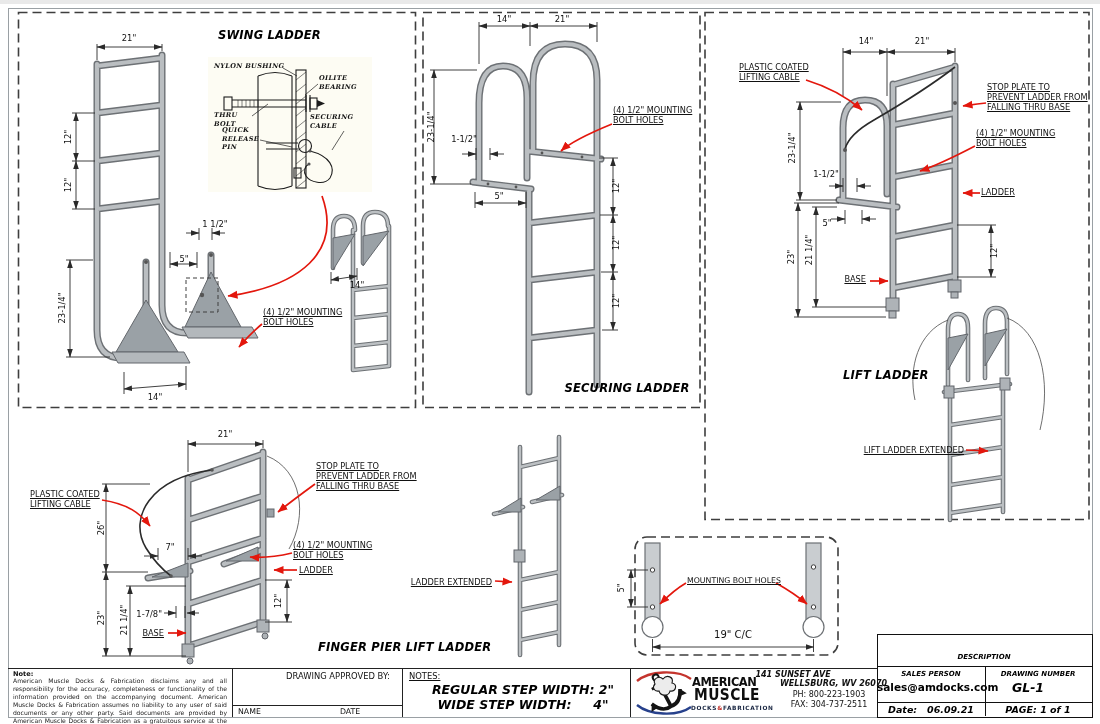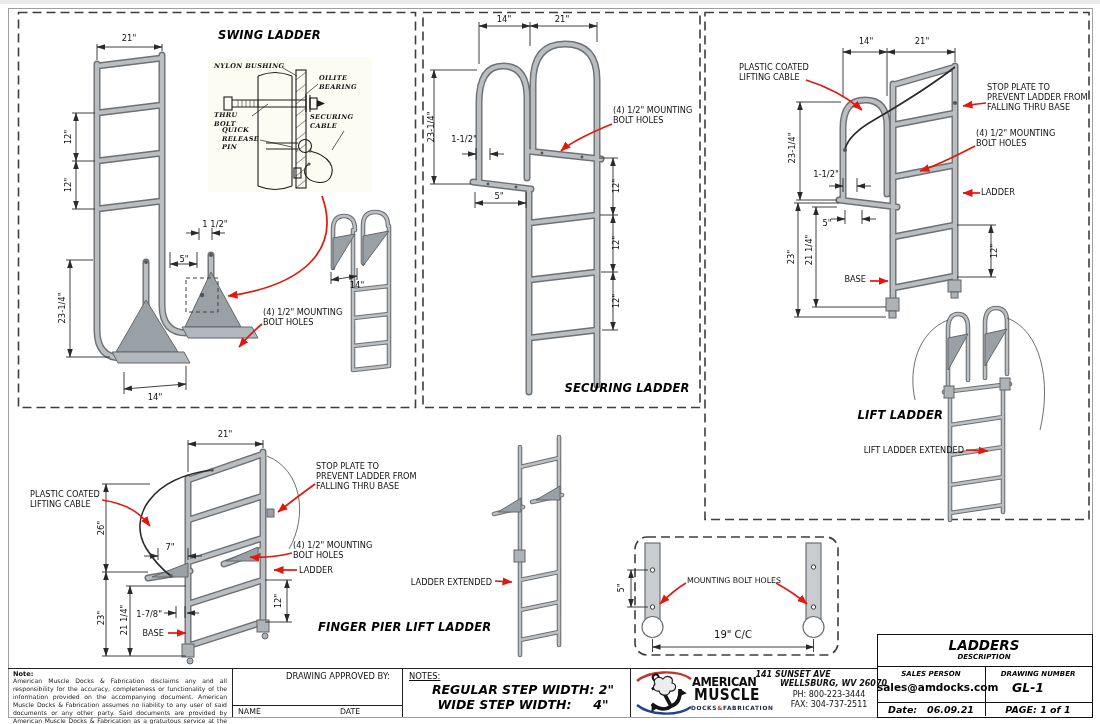--- a/index.html
+++ b/index.html
@@ -1,19 +1,19 @@
 <!DOCTYPE html>
 <html><head>
 <meta charset="utf-8">
 <style>
   html,body{margin:0;padding:0;background:#fff;}
   #stage{position:relative;width:1100px;height:724px;background:#ffffff;overflow:hidden;
          font-family:"DejaVu Sans",sans-serif;}
   .abs{position:absolute;}
-  .lbl{position:absolute;font:8.2px "DejaVu Sans",sans-serif;color:#111;line-height:1.22;white-space:pre-line;}
+  .lbl{position:absolute;font:8.2px "DejaVu Sans",sans-serif;color:#111;line-height:1.22;white-space:pre-line;text-decoration:underline;}
   .dimt{position:absolute;font:8.4px "DejaVu Sans",sans-serif;color:#111;white-space:nowrap;}
   .rot{transform:rotate(-90deg);transform-origin:center center;text-align:center;}
   .ctr{text-align:center;}
   .rt{text-align:right;}
   .ttl{position:absolute;font:bold italic 11.5px "DejaVu Sans",sans-serif;color:#000;letter-spacing:.2px;white-space:nowrap;}
   .ins{position:absolute;font:italic 6.6px "DejaVu Serif",serif;color:#161616;line-height:1.3;white-space:pre-line;letter-spacing:.3px;font-weight:bold;}
   
   .td{fill:none;stroke:#6d7175;stroke-width:7;stroke-linecap:round;stroke-linejoin:round;}
   .tl{fill:none;stroke:#babec1;stroke-width:4.2;stroke-linecap:round;stroke-linejoin:round;}
   .sd{fill:none;stroke:#6d7175;stroke-width:4.6;stroke-linecap:round;stroke-linejoin:round;}
@@ -289,41 +289,41 @@
   <div class="dimt ctr" style="left:544px;top:14px;width:36px;">21"</div>
   <div class="dimt rot" style="left:411px;top:122px;width:40px;">23-1/4"</div>
   <div class="dimt ctr" style="left:444px;top:134px;width:40px;">1-1/2"</div>
   <div class="dimt ctr" style="left:489px;top:191px;width:20px;">5"</div>
   <div class="dimt rot" style="left:596px;top:181px;width:40px;">12"</div>
   <div class="dimt rot" style="left:596px;top:238px;width:40px;">12"</div>
   <div class="dimt rot" style="left:596px;top:296px;width:40px;">12"</div>
   <div class="lbl" style="left:613px;top:105px;width:95px;">(4) 1/2" MOUNTING
 BOLT HOLES</div>
 
-  <div class="ttl" style="left:843px;top:368px;width:100px;text-align:right;margin-top:40px;">LIFT LADDER</div>
+  <div class="ttl" style="left:843px;top:368px;width:100px;text-align:left;">LIFT LADDER</div>
   <div class="dimt ctr" style="left:848px;top:36px;width:36px;">14"</div>
   <div class="dimt ctr" style="left:904px;top:36px;width:36px;">21"</div>
   <div class="dimt rot" style="left:772px;top:143px;width:40px;">23-1/4"</div>
   <div class="dimt ctr" style="left:806px;top:169px;width:40px;">1-1/2"</div>
   <div class="dimt ctr" style="left:818px;top:218px;width:18px;">5"</div>
   <div class="dimt rot" style="left:771px;top:252px;width:40px;">23"</div>
   <div class="dimt rot" style="left:789px;top:245px;width:40px;">21 1/4"</div>
   <div class="dimt rot" style="left:974px;top:246px;width:40px;">12"</div>
   <div class="lbl" style="left:739px;top:62px;width:85px;">PLASTIC COATED
 LIFTING CABLE</div>
   <div class="lbl" style="left:987px;top:82px;width:110px;">STOP PLATE TO
 PREVENT LADDER FROM
 FALLING THRU BASE</div>
   <div class="lbl" style="left:976px;top:128px;width:95px;">(4) 1/2" MOUNTING
 BOLT HOLES</div>
   <div class="lbl" style="left:981px;top:187px;width:50px;">LADDER</div>
   <div class="lbl rt" style="left:838px;top:274px;width:28px;">BASE</div>
   <div class="lbl rt" style="left:860px;top:445px;width:104px;">LIFT LADDER EXTENDED</div>
 
-  <div class="ttl" style="left:318px;top:620px;">FINGER PIER LIFT LADDER</div>
+  <div class="ttl" style="left:318px;top:640px;">FINGER PIER LIFT LADDER</div>
   <div class="dimt ctr" style="left:207px;top:429px;width:36px;">21"</div>
   <div class="dimt rot" style="left:81px;top:523px;width:40px;">26"</div>
   <div class="dimt ctr" style="left:160px;top:542px;width:20px;">7"</div>
   <div class="dimt rot" style="left:81px;top:613px;width:40px;">23"</div>
   <div class="dimt rot" style="left:102px;top:615px;width:44px;">21 1/4"</div>
   <div class="dimt rt" style="left:122px;top:609px;width:40px;">1-7/8"</div>
   <div class="dimt rot" style="left:258px;top:596px;width:40px;">12"</div>
   <div class="lbl" style="left:30px;top:489px;width:80px;">PLASTIC COATED
 LIFTING CABLE</div>
   <div class="lbl" style="left:316px;top:461px;width:110px;">STOP PLATE TO
@@ -357,28 +357,27 @@
   <div class="f-big" style="left:420px;top:697px;width:206px;">WIDE STEP WIDTH:     4"</div>
 
   <div class="logo1" style="left:692px;top:674px;">AMERICAN</div>
   <div class="logo2" style="left:694px;top:686px;">MUSCLE</div>
   <div class="logo3" style="left:691px;top:705px;">
     <span>DOCKS</span><span class="amp">&amp;</span><span>FABRICATION</span>
   </div>
 
   <div class="addr-b ctr" style="left:744px;top:670px;width:98px;text-align:center;">141 SUNSET AVE</div>
   <div class="addr-b ctr" style="left:780px;top:679px;width:98px;text-align:center;">WELLSBURG, WV 26070</div>
-  <div class="addr-r ctr" style="left:780px;top:690px;width:98px;text-align:center;">PH:  800-223-3444</div>
+  <div class="addr-r ctr" style="left:780px;top:690px;width:98px;text-align:center;">PH:  800-223-1903</div>
   <div class="addr-r ctr" style="left:780px;top:700px;width:98px;text-align:center;">FAX:  304-737-2511</div>
 
   <div class="abs" style="left:877px;top:634px;width:214px;height:82px;border:1.6px solid #111;background:transparent;"></div>
   <div class="bline" style="left:877px;top:666px;width:215px;height:0;border-top-width:1.4px;border-color:#111;"></div>
   <div class="bline" style="left:877px;top:702px;width:215px;height:0;border-top-width:1.4px;border-color:#111;"></div>
   <div class="bline" style="left:985px;top:666px;width:0;height:50px;border-left-width:1.4px;border-color:#111;"></div>
-  <div class="tb-title ctr" style="left:877px;top:637px;width:214px;text-align:center;">LADDERS</div>
   <div class="tb-sm ctr" style="left:877px;top:653px;width:214px;text-align:center;">DESCRIPTION</div>
   <div class="tb-sm ctr" style="left:877px;top:670px;width:108px;text-align:center;">SALES PERSON</div>
   <div class="tb-val ctr" style="left:877px;top:681px;width:108px;text-align:center;">sales@amdocks.com</div>
   <div class="tb-sm ctr" style="left:985px;top:670px;width:106px;text-align:center;">DRAWING NUMBER</div>
   <div class="tb-val2 ctr" style="left:985px;top:680px;width:86px;text-align:center;font-style:italic;">GL-1</div>
   <div class="tb-row3 ctr" style="left:877px;top:704px;width:108px;text-align:center;">Date:   06.09.21</div>
   <div class="tb-row3 ctr" style="left:985px;top:704px;width:106px;text-align:center;">PAGE: 1 of 1</div>
 
 </div>
 

